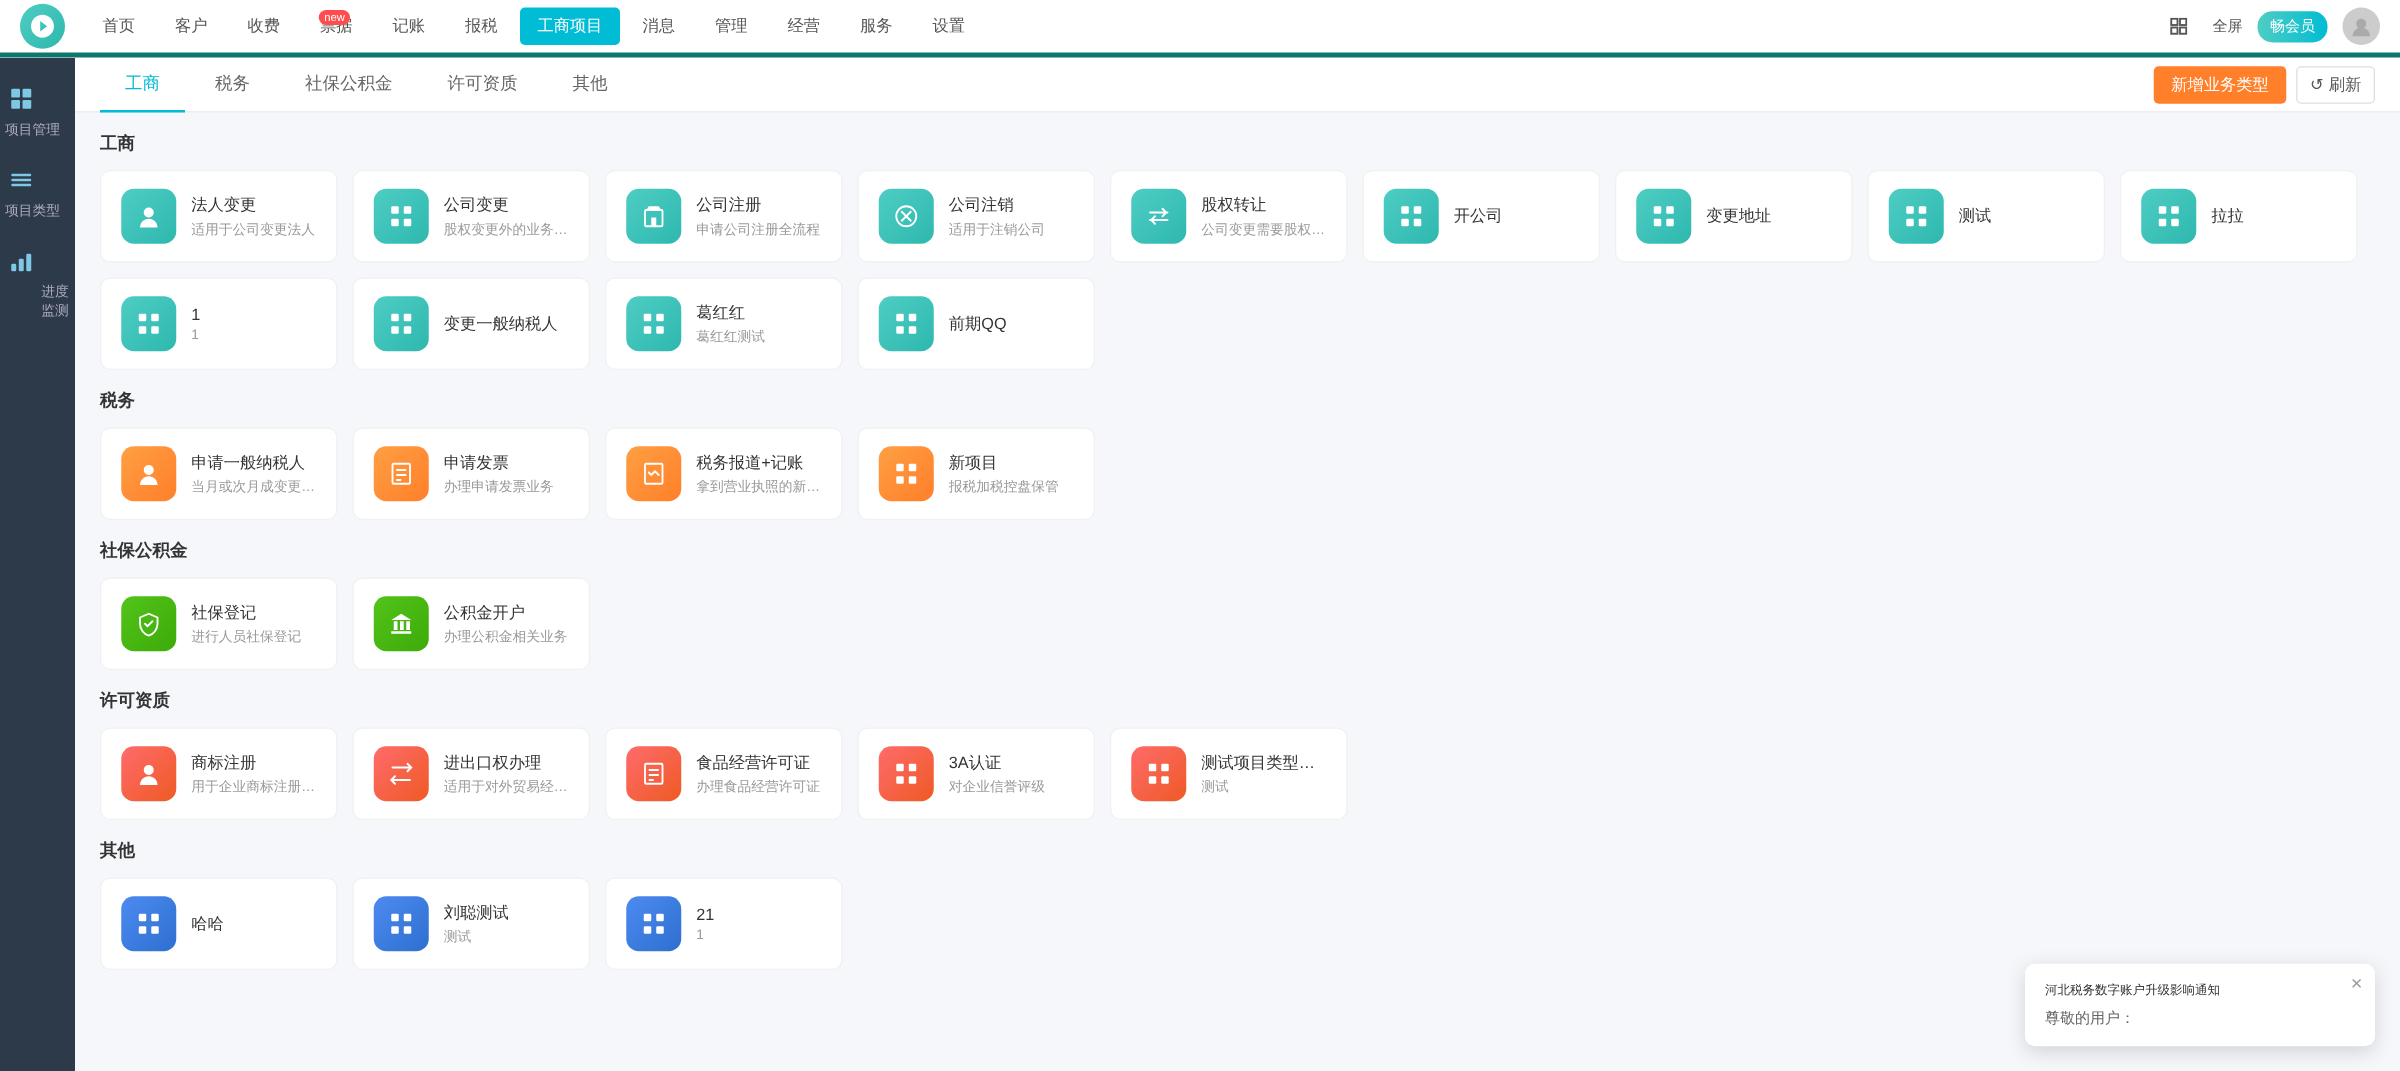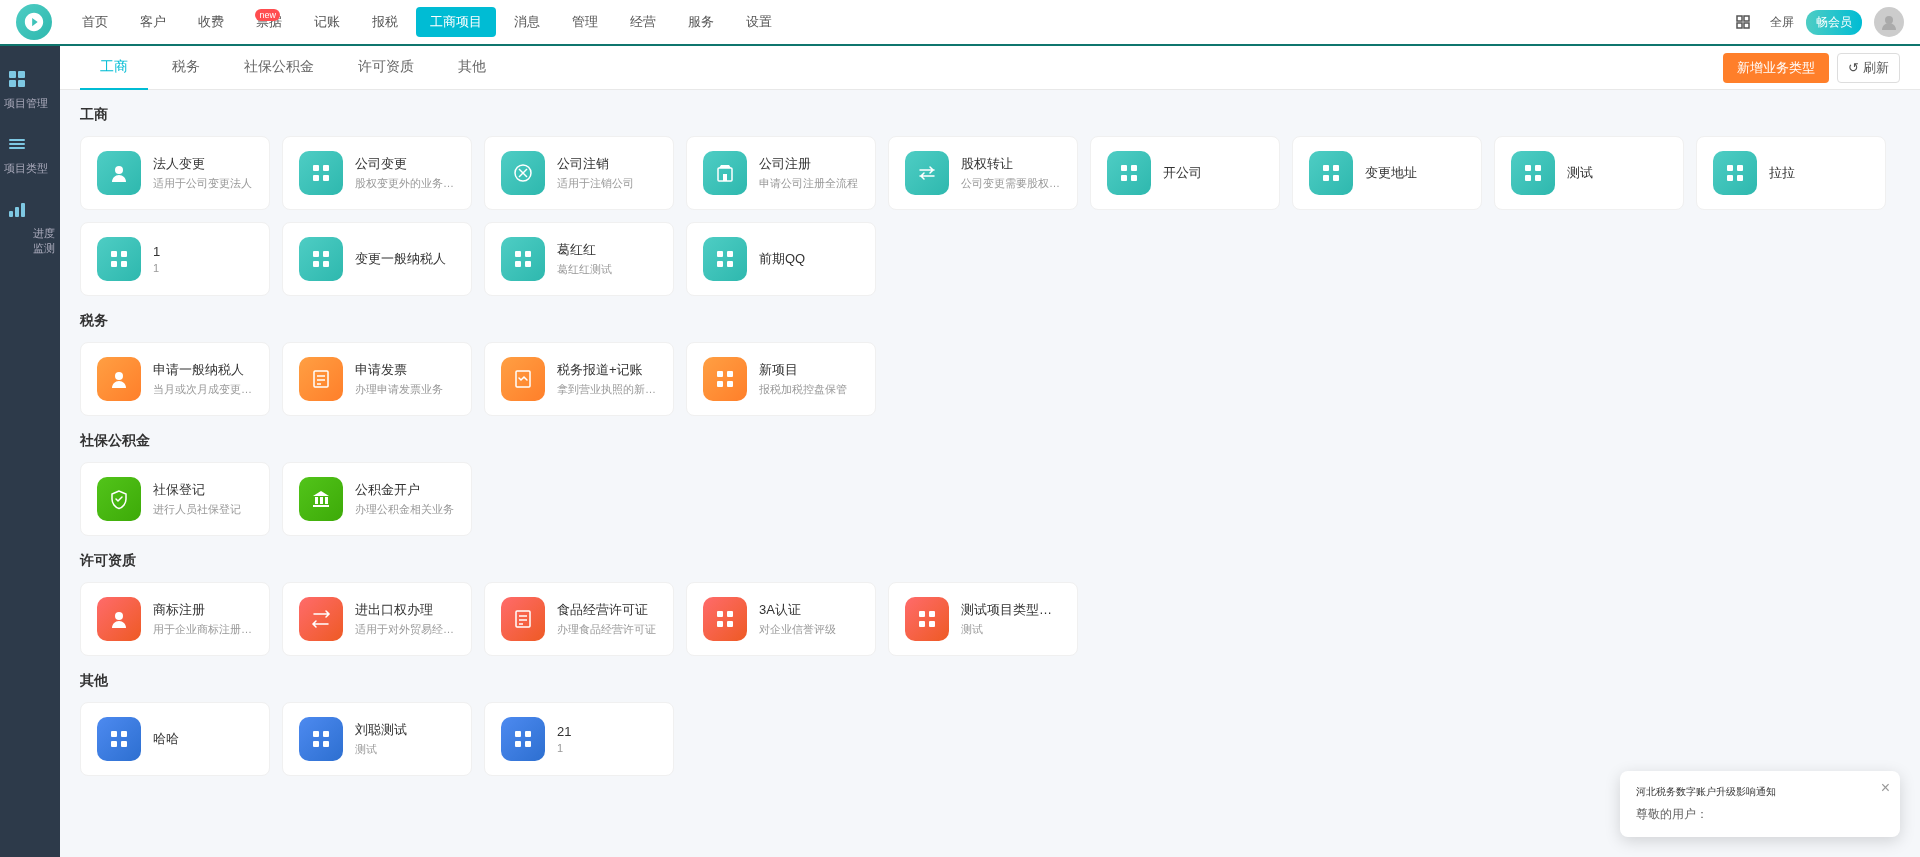--- a/index.html
+++ b/index.html
@@ -4,21 +4,21 @@
   <style>
     * { margin: 0; padding: 0; box-sizing: border-box; }
     body { font-family: 'Microsoft YaHei', Arial, sans-serif; background: #f5f5f5; font-size: 13px; color: #333; }
 
     
     .top-nav {
       background: #fff;
       height: 46px;
       display: flex;
       align-items: center;
-      border-bottom: 2px solid #0f766e;
+      border-bottom: 4px solid #0f766e;
       padding: 0 16px;
       position: fixed;
       top: 0; left: 0; right: 0;
       z-index: 100;
     }
     .top-nav-logo {
       width: 36px; height: 36px;
       background: linear-gradient(135deg, #4ecdc4, #2eb8ae);
       border-radius: 50%;
       display: flex; align-items: center; justify-content: center;
@@ -377,41 +377,41 @@
             </svg>
           </div>
           <div class="card-text">
             <div class="card-title">公司变更</div>
             <div class="card-desc">股权变更外的业务变更</div>
           </div>
         </div>
         <div class="card">
           <div class="card-icon icon-teal">
             <svg width="22" height="22" viewBox="0 0 22 22">
+              <rect x="4" y="6" width="14" height="13" rx="1" stroke="white" stroke-width="1.5" fill="none"></rect>
+              <rect x="9" y="12" width="4" height="7" fill="white"></rect>
+              <path d="M7 3h8l2 3H5z" fill="white"></path>
+            </svg>
+          </div>
+          <div class="card-text">
+            <div class="card-title">公司注册</div>
+            <div class="card-desc">申请公司注册全流程</div>
+          </div>
+        </div>
+        <div class="card">
+          <div class="card-icon icon-teal">
+            <svg width="22" height="22" viewBox="0 0 22 22">
               <circle cx="11" cy="11" r="8" stroke="white" stroke-width="1.5" fill="none"></circle>
               <line x1="7" y1="7" x2="15" y2="15" stroke="white" stroke-width="1.5"></line>
               <line x1="15" y1="7" x2="7" y2="15" stroke="white" stroke-width="1.5"></line>
             </svg>
           </div>
           <div class="card-text">
             <div class="card-title">公司注销</div>
             <div class="card-desc">适用于注销公司</div>
-          </div>
-        </div>
-        <div class="card">
-          <div class="card-icon icon-teal">
-            <svg width="22" height="22" viewBox="0 0 22 22">
-              <rect x="4" y="6" width="14" height="13" rx="1" stroke="white" stroke-width="1.5" fill="none"></rect>
-              <rect x="9" y="12" width="4" height="7" fill="white"></rect>
-              <path d="M7 3h8l2 3H5z" fill="white"></path>
-            </svg>
-          </div>
-          <div class="card-text">
-            <div class="card-title">公司注册</div>
-            <div class="card-desc">申请公司注册全流程</div>
           </div>
         </div>
         <div class="card">
           <div class="card-icon icon-teal">
             <svg width="22" height="22" viewBox="0 0 22 22">
               <path d="M4 8h14M14 5l3 3-3 3M18 14H4M8 11l-3 3 3 3" stroke="white" stroke-width="1.5" fill="none" stroke-linecap="round"></path>
             </svg>
           </div>
           <div class="card-text">
             <div class="card-title">股权转让</div>

